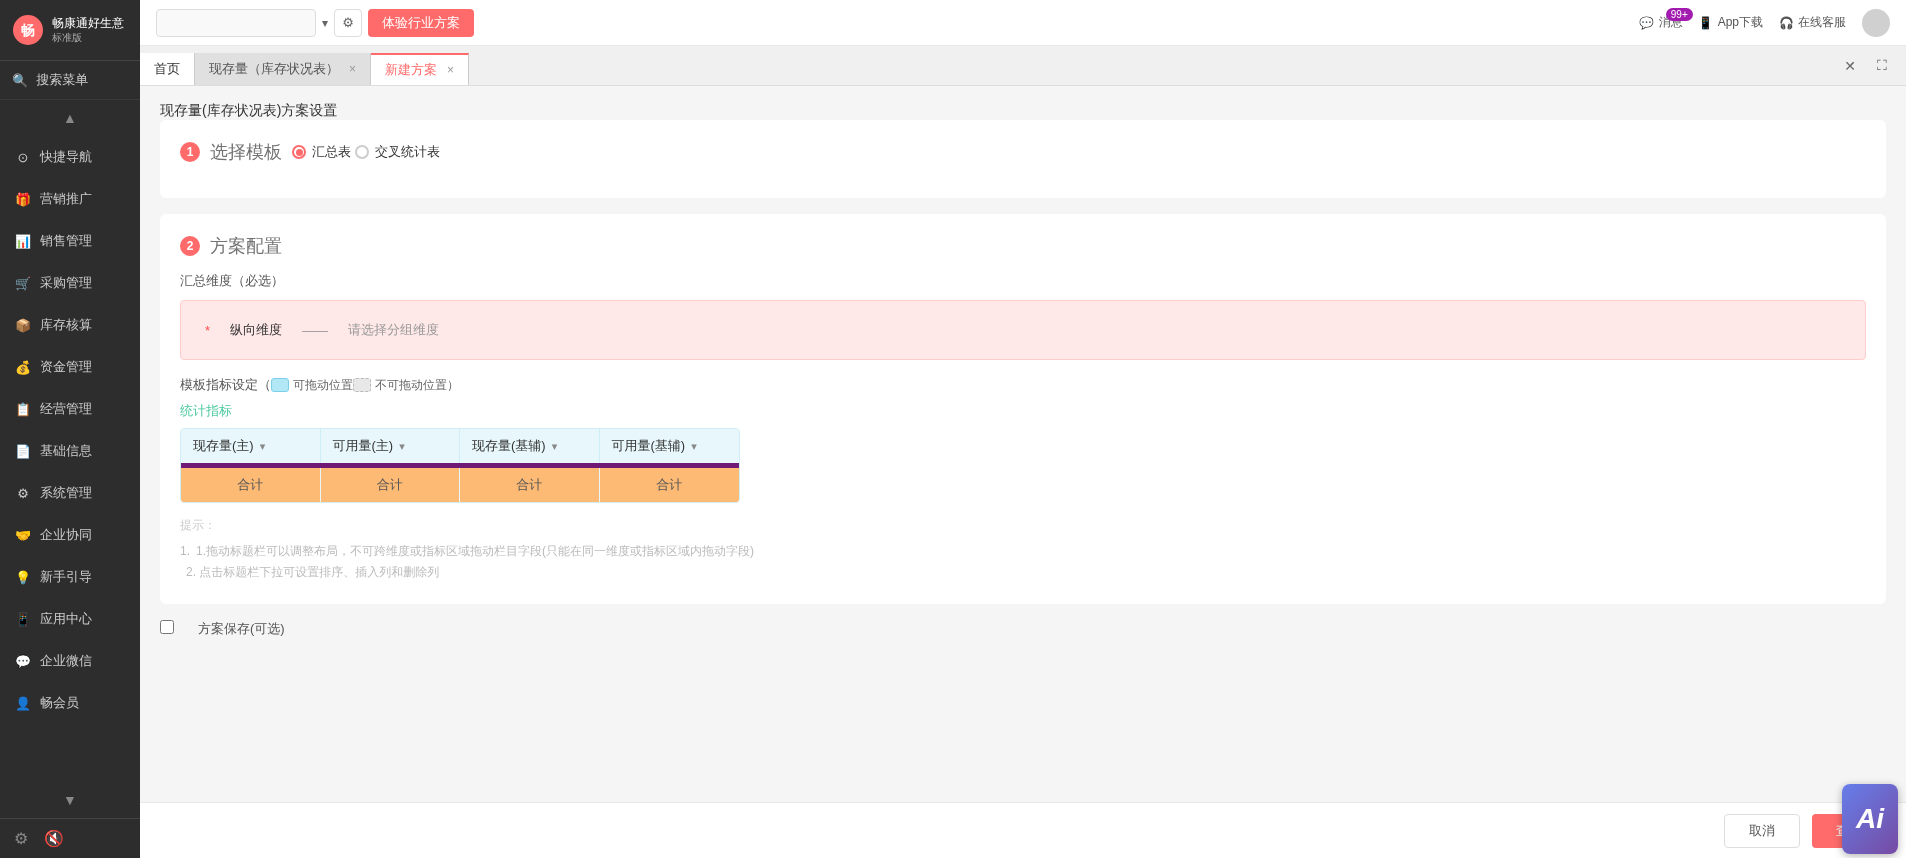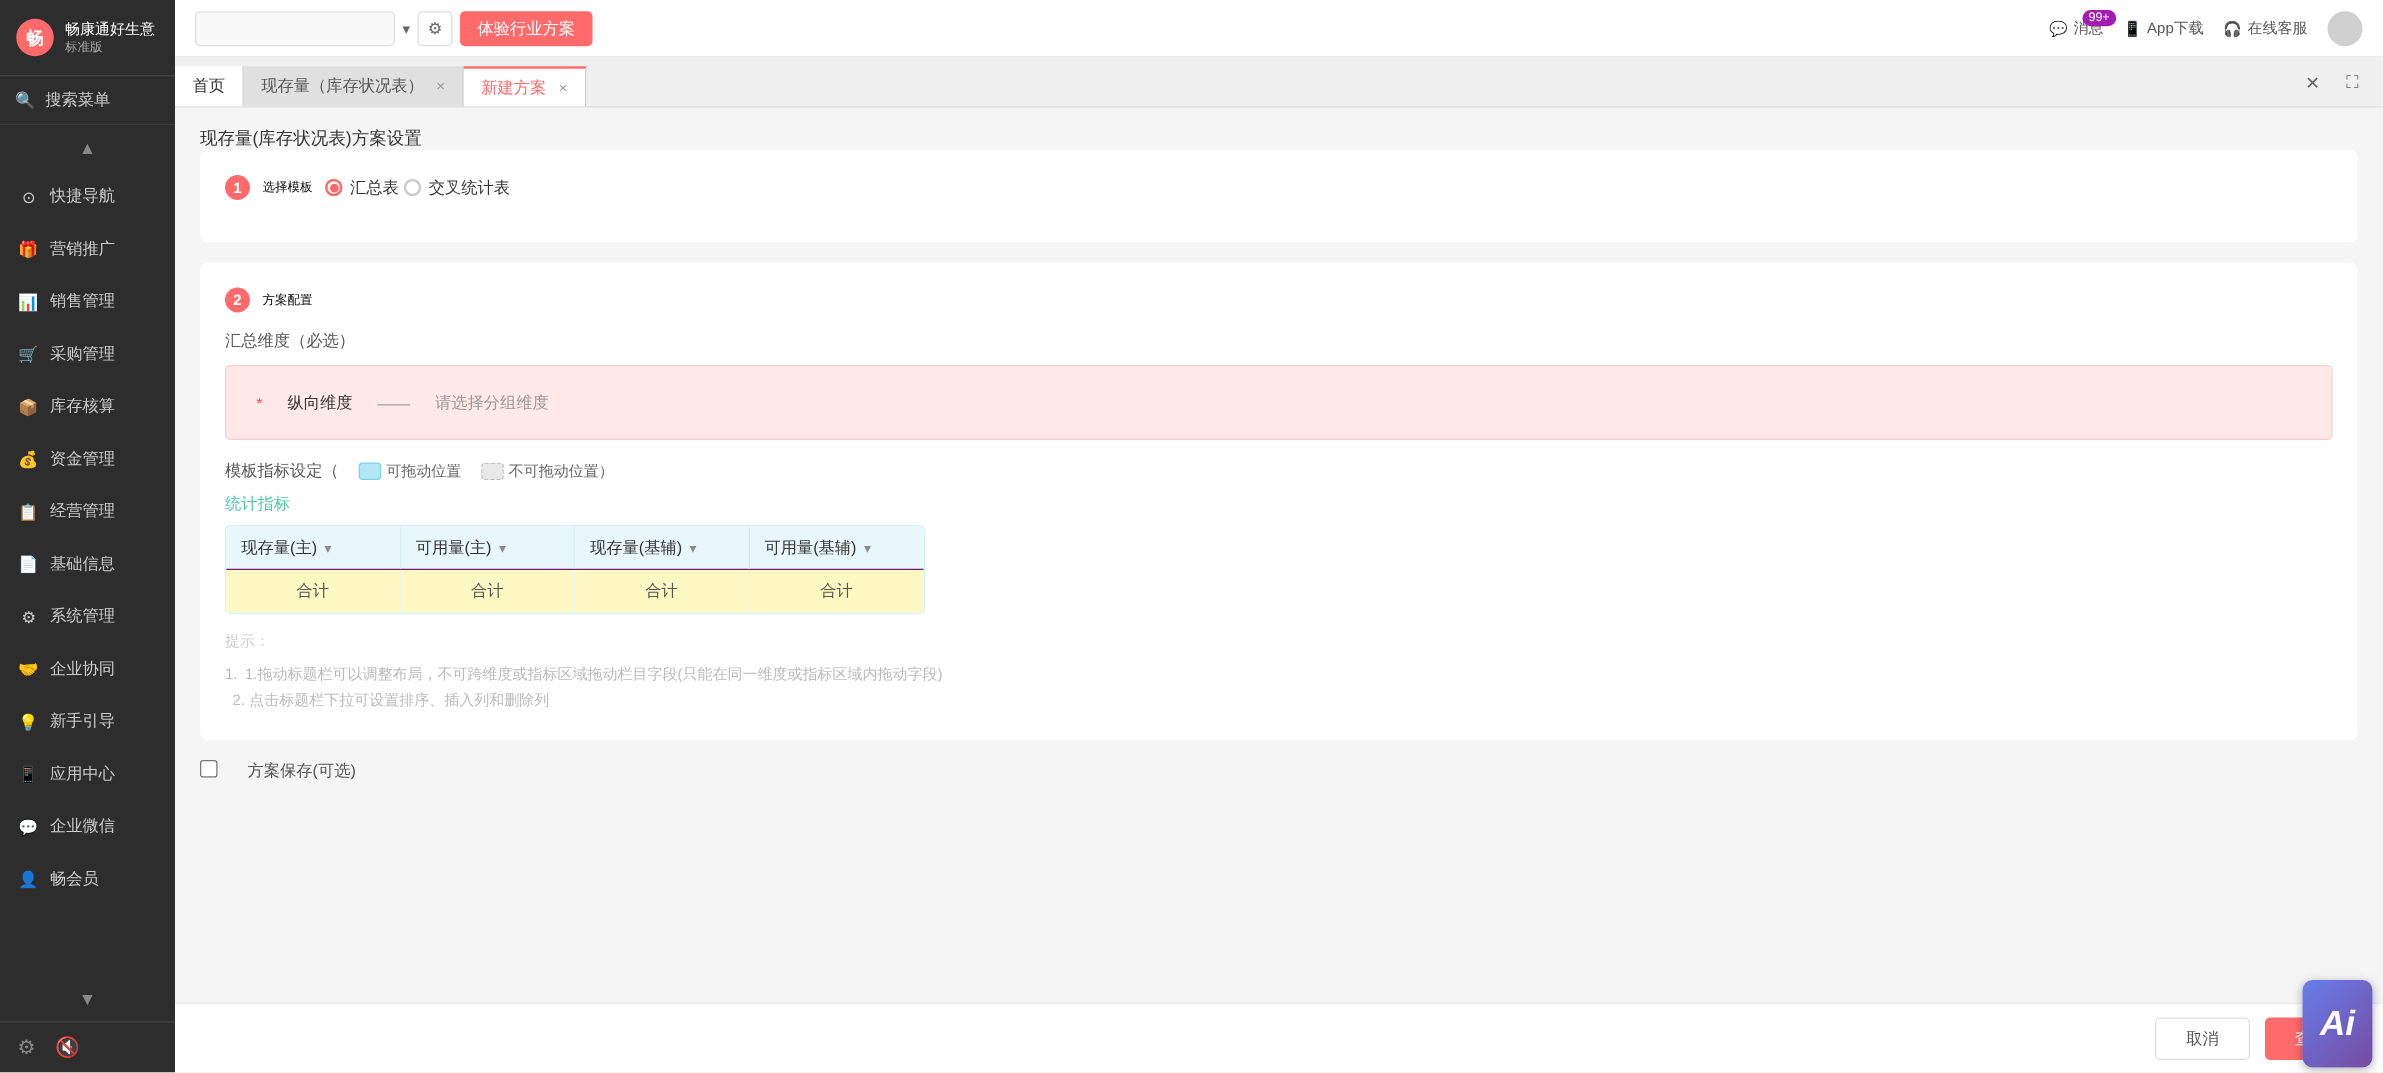--- a/index.html
+++ b/index.html
@@ -220,23 +220,23 @@
       width: 20px; height: 20px;
       border-radius: 50%;
       background: #ff6b6b;
       color: #fff;
       font-size: 12px;
       display: flex; align-items: center; justify-content: center;
       font-weight: bold;
       flex-shrink: 0;
     }
     .step-title {
-      font-size: 10px;
+      font-size: 18px;
       font-weight: 500;
-      color: #000000;
+      color: #737373;
     }
 
     .radio-group {
       display: flex;
       align-items: center;
       gap: 4px;
     }
     .radio-item {
       display: flex; align-items: center; gap: 6px; cursor: pointer;
       font-size: 13px; color: #333;
@@ -279,21 +279,21 @@
     }
     .dimension-divider {
       color: #999; font-size: 13px;
     }
     .dimension-placeholder {
       color: #999; font-size: 13px;
     }
 
     .indicators-label {
       font-size: 13px; color: #555; margin-bottom: 8px;
-      display: flex; align-items: center; gap: 16px;
+      display: flex; align-items: center; gap: 0;
     }
     .draggable-hint {
       display: flex; align-items: center; gap: 4px;
     }
     .hint-block {
       width: 18px; height: 14px; border-radius: 3px;
       background: #b2e8f5; border: 1px solid #7ecfea;
     }
     .hint-block.readonly {
       background: #e8e8e8; border: 1px dashed #bbb;
@@ -319,22 +319,22 @@
       padding: 8px 12px;
       font-size: 13px; color: #333;
       display: flex; align-items: center; gap: 6px;
       border-right: 1px solid #d0eef5;
     }
     .stats-th:last-child { border-right: none; }
     .stats-th-text { font-size: 13px; }
     .stats-table-row {
       display: grid;
       grid-template-columns: repeat(4, 1fr);
-      background: #fef9c3;
-      border-top: 1px solid #701a75;
+      background: #fdba74;
+      border-top: 5px solid #701a75;
     }
     .stats-td {
       padding: 8px 12px;
       font-size: 13px; color: #555;
       display: flex; align-items: center; justify-content: center;
       border-right: 1px solid #e8f5f9;
     }
     .stats-td:last-child { border-right: none; }
 
     .tips-area {

